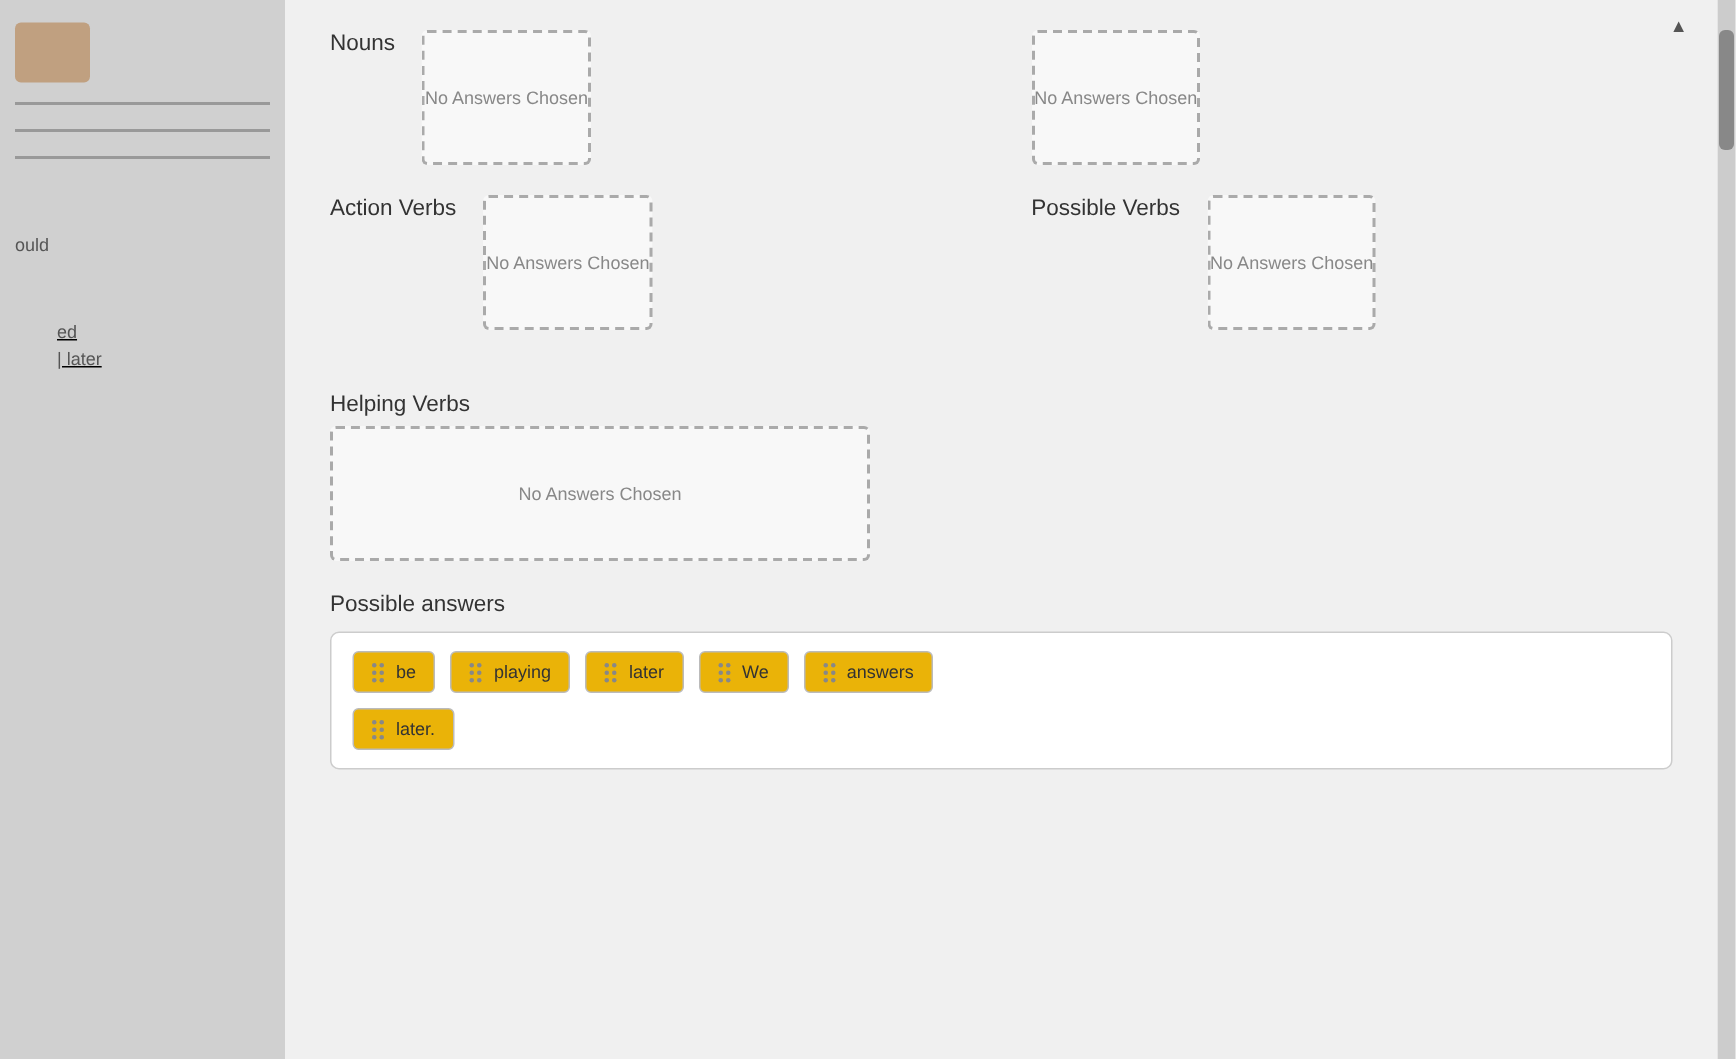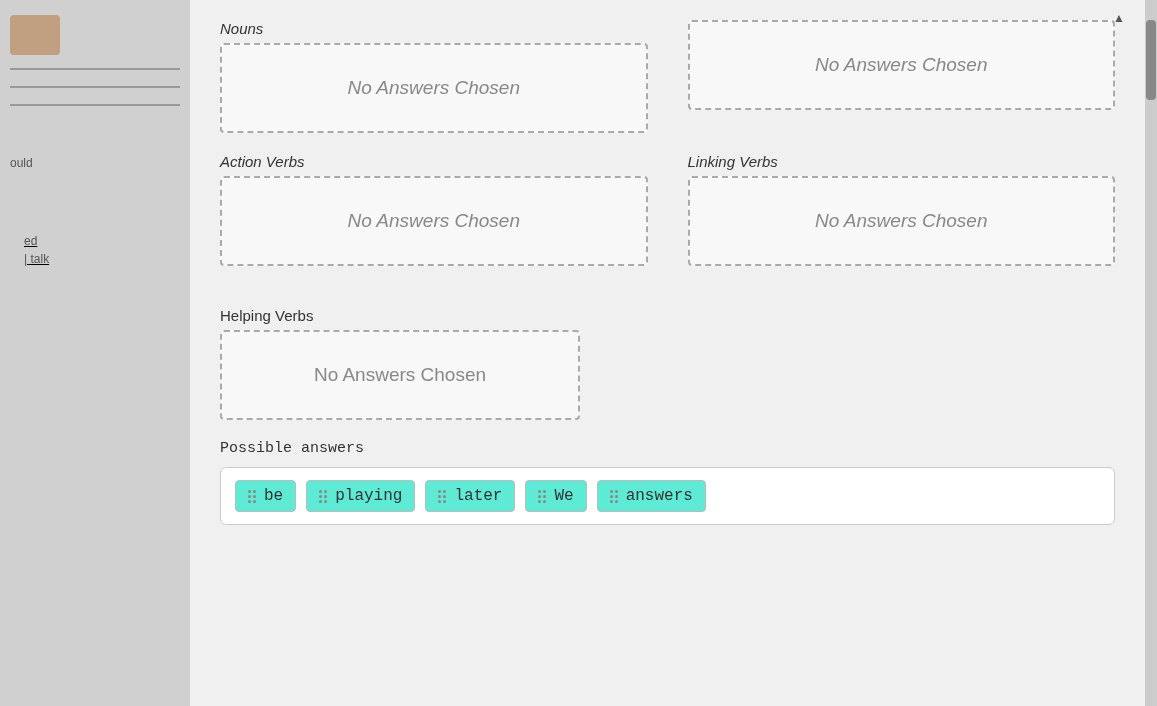--- a/index.html
+++ b/index.html
@@ -74,58 +74,56 @@
 
     .categories-grid {
       display: grid;
       grid-template-columns: 1fr 1fr;
       gap: 20px 40px;
       margin-bottom: 30px;
     }
 
     .category-section {
       display: flex;
-      flex-direction: column;
-      gap: 6px;
-      font-style: italic;
+      flex-direction: row;
+      gap: 18px;
     }
 
     .category-label {
       font-size: 15px;
       color: #333;
       font-weight: normal;
     }
 
     .drop-zone {
       border: 2px dashed #aaa;
       border-radius: 4px;
       background: #f8f8f8;
       min-height: 90px;
       display: flex;
       align-items: center;
       justify-content: center;
     }
 
     .no-answer-text {
       color: #888;
-      font-size: 19px;
+      font-size: 12px;
     }
 
     .helping-verbs-section {
       margin-bottom: 20px;
       margin-top: 41px;
     }
 
     .helping-verbs-section .category-label {
       margin-bottom: 6px;
     }
 
     .possible-answers-section {
       margin-top: 10px;
-      font-family: Liberation Mono, monospace;
     }
 
     .possible-answers-label {
       font-size: 15px;
       color: #333;
       margin-bottom: 10px;
     }
 
     .possible-answers-container {
       background: white;
@@ -133,27 +131,27 @@
       border-radius: 6px;
       padding: 12px 14px;
       display: flex;
       flex-wrap: wrap;
       gap: 10px;
     }
 
     .answer-chip {
       border: 1px solid #bbb;
       border-radius: 4px;
-      background: #5eead4;
+      background: #eab308;
       padding: 6px 12px;
       display: flex;
       align-items: center;
       gap: 6px;
       cursor: grab;
-      font-size: 16px;
+      font-size: 12px;
       color: #333;
     }
 
     .drag-dots {
       display: grid;
       grid-template-columns: 1fr 1fr;
       gap: 2px;
       margin-right: 2px;
     }
 
@@ -168,23 +166,23 @@
 <body>
 
 <div class="left-sidebar">
   <div class="sidebar-shape"></div>
   <div class="sidebar-line"></div>
   <div class="sidebar-line"></div>
   <div class="sidebar-line"></div>
   <div style="margin-top: 40px;">
     <div class="sidebar-text">ould</div>
   </div>
-  <div style="margin-top: 60px; padding: 0 14px; text-decoration: underline;">
+  <div style="margin-top: 40px; padding: 0 28px; text-decoration: underline;">
     <div class="sidebar-text">ed</div>
-    <div class="sidebar-text">| talk</div>
+    <div class="sidebar-text">| later</div>
   </div>
 </div>
 
 <div class="main-content">
 
   <div style="position: absolute; top: 8px; right: 20px;">
     <span style="font-size: 12px; color: #555;">▲</span>
   </div>
 
   <div class="categories-grid">
@@ -203,21 +201,21 @@
     </div>
 
     <div class="category-section">
       <div class="category-label">Action Verbs</div>
       <div class="drop-zone">
         <span class="no-answer-text">No Answers Chosen</span>
       </div>
     </div>
 
     <div class="category-section">
-      <div class="category-label">Linking Verbs</div>
+      <div class="category-label">Possible Verbs</div>
       <div class="drop-zone">
         <span class="no-answer-text">No Answers Chosen</span>
       </div>
     </div>
 
   </div>
 
   <div class="helping-verbs-section">
     <div class="category-label">Helping Verbs</div>
     <div class="drop-zone" style="max-width: 360px; min-height: 90px;">
@@ -282,20 +280,33 @@
           <div class="drag-dot"></div>
             <div class="drag-dot"></div>
           <div class="drag-dot"></div>
             <div class="drag-dot"></div>
           <div class="drag-dot"></div>
             <div class="drag-dot"></div>
         </div>
         <span>answers</span>
       </div>
 
+      <div style="width: 100%; display: flex; gap: 10px;">
+        <div class="answer-chip">
+          <div class="drag-dots">
+            <div class="drag-dot"></div>
+              <div class="drag-dot"></div>
+            <div class="drag-dot"></div>
+              <div class="drag-dot"></div>
+            <div class="drag-dot"></div>
+              <div class="drag-dot"></div>
+          </div>
+          <span>later.</span>
+        </div>
+      </div>
 
     </div>
   </div>
 </div>
 
 <div class="scrollbar">
   <div class="scrollbar-thumb"></div>
 </div>
 
 </body></html>

